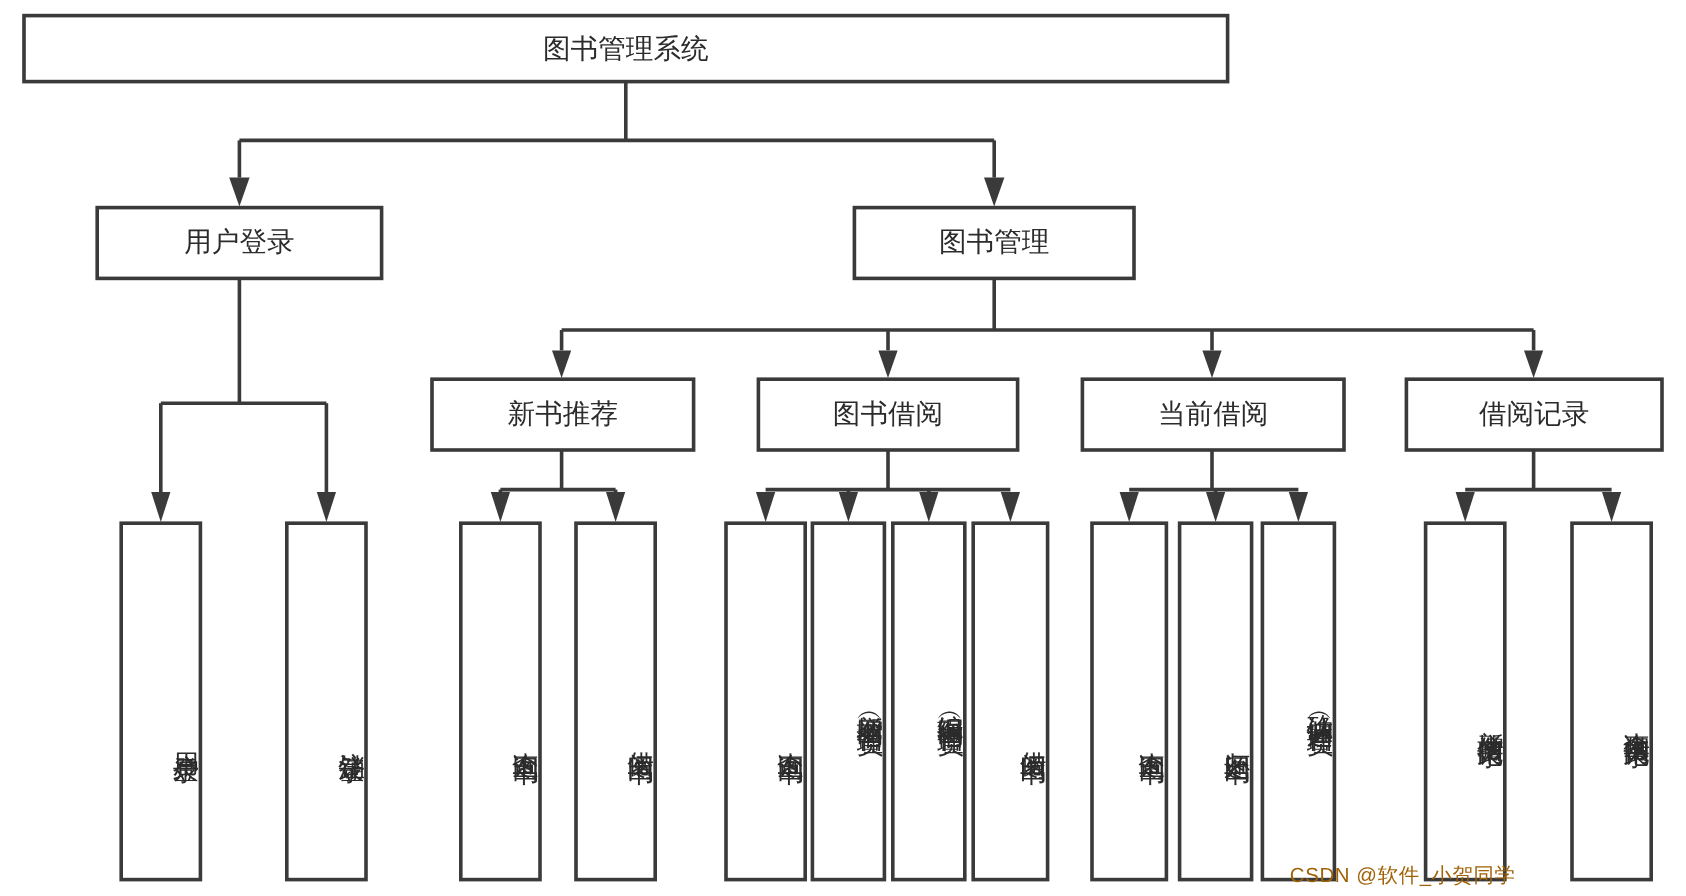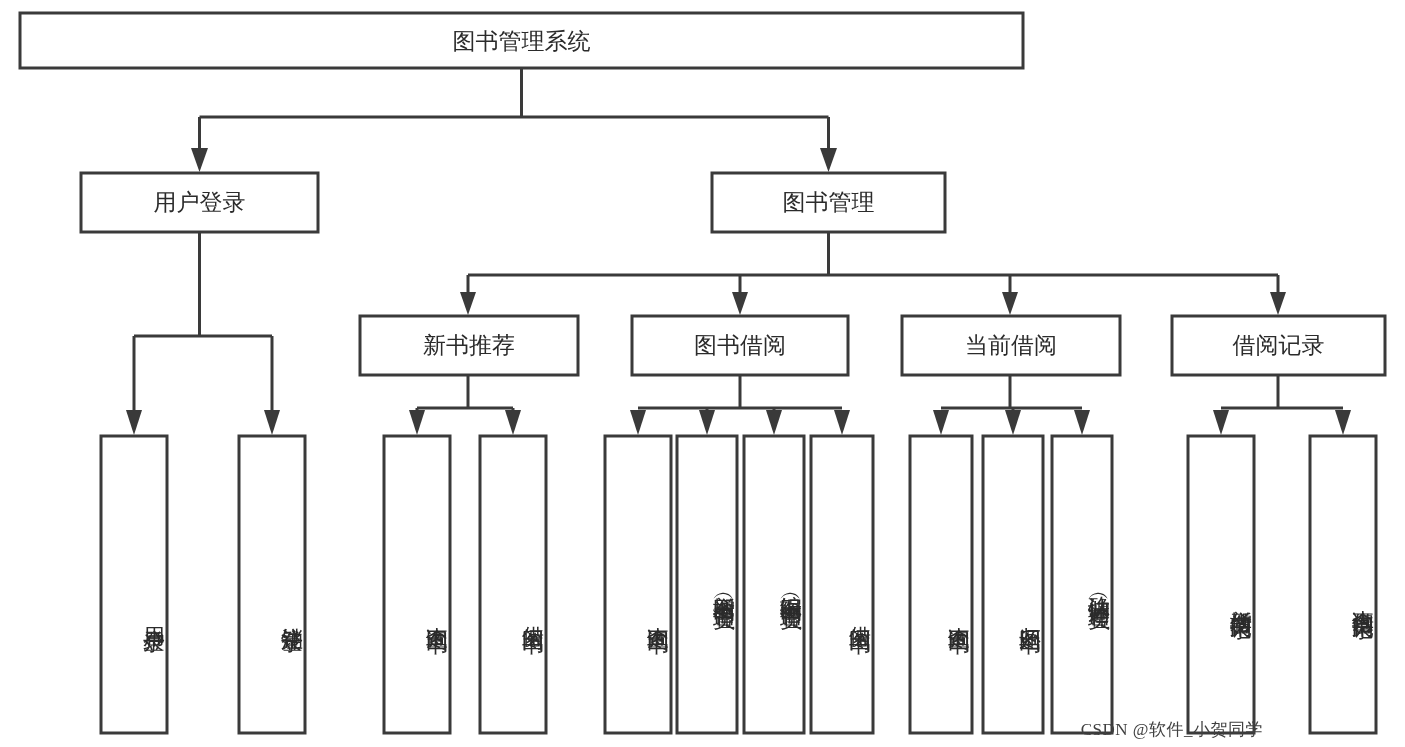--- a/index.html
+++ b/index.html
@@ -61,23 +61,23 @@
     display: flex;
     align-items: flex-start;
     justify-content: center;
     white-space: nowrap;
     pointer-events: none;
   }
   #watermark {
     position: absolute;
     right: 8px;
     bottom: 6px;
-    font-family: Liberation Serif, serif;
+    font-family: Liberation Sans, sans-serif;
     font-size: 17px;
-    color: #404040;
+    color: #a16207;
     letter-spacing: 0.5px;
     white-space: nowrap;
   }
 </style>
 </head>
 <body>
 
 <div id="diagram-root">
 
   <svg id="flow-svg" viewBox="0 0 1405 747">

